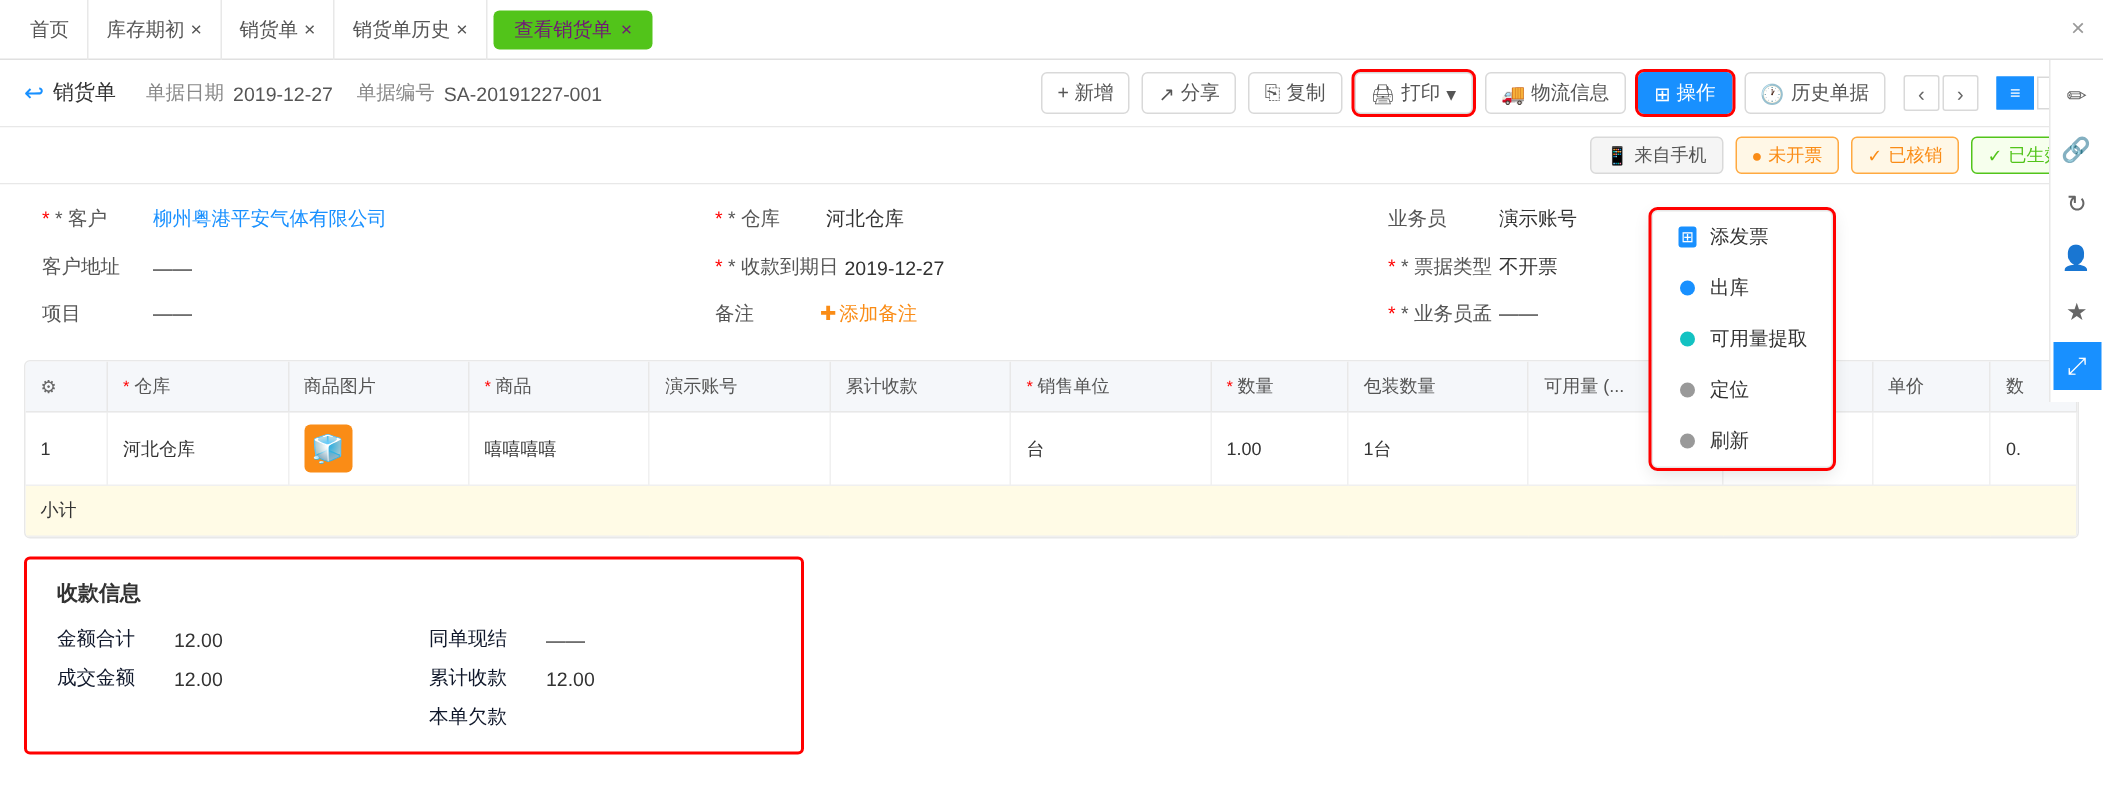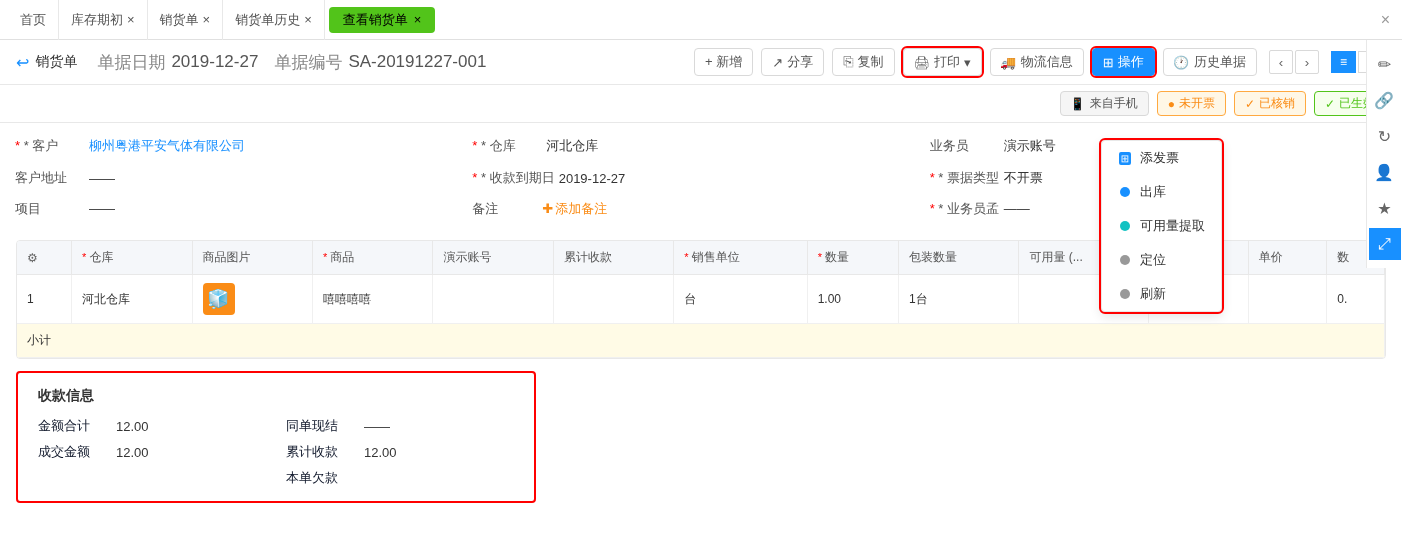--- a/index.html
+++ b/index.html
@@ -21,21 +21,21 @@
     
     .main-content { background: #fff; margin: 0; padding: 0; height: calc(100vh - 40px); overflow: auto; }
 
     
     .doc-header {
       display: flex; align-items: center; padding: 8px 16px; border-bottom: 1px solid #e8e8e8;
       background: #fff; flex-wrap: wrap; gap: 8px;
     }
     .doc-title { display: flex; align-items: center; font-size: 14px; font-weight: 500; color: #333; margin-right: 12px; }
     .doc-title .icon { margin-right: 6px; color: #1890ff; }
-    .doc-meta { display: flex; align-items: center; gap: 16px; font-size: 17px; color: #555; flex: 1; }
+    .doc-meta { display: flex; align-items: center; gap: 16px; font-size: 13px; color: #555; flex: 1; }
     .doc-meta-item { display: flex; align-items: center; gap: 6px; }
     .doc-meta-label { color: #888; }
 
     .toolbar-right { display: flex; align-items: center; gap: 8px; margin-left: auto; }
     .tool-btn {
       display: flex; align-items: center; gap: 4px; padding: 4px 10px; border: 1px solid #d9d9d9;
       border-radius: 4px; cursor: pointer; font-size: 13px; background: #fff; color: #555;
       white-space: nowrap;
     }
 
@@ -62,21 +62,21 @@
     .dropdown-item {
       display: flex; align-items: center; gap: 8px; padding: 8px 16px; cursor: pointer; font-size: 13px;
     }
     .dropdown-icon { width: 14px; height: 14px; display: inline-flex; align-items: center; justify-content: center; }
     .icon-square { background: #1890ff; border-radius: 2px; color: #fff; font-size: 10px; padding: 1px 2px; }
     .icon-circle-blue { width: 10px; height: 10px; border-radius: 50%; background: #1890ff; display: inline-block; }
     .icon-circle-teal { width: 10px; height: 10px; border-radius: 50%; background: #13c2c2; display: inline-block; }
     .icon-circle-grey { width: 10px; height: 10px; border-radius: 50%; background: #999; display: inline-block; }
 
     
-    .form-area { padding: 12px 15px; background: #fff; }
+    .form-area { padding: 12px 28px; background: #fff; }
     .form-row { display: flex; align-items: center; margin-bottom: 10px; gap: 0; }
     .form-field { display: flex; align-items: center; flex: 1; }
     .form-label { color: #555; min-width: 70px; font-size: 13px; }
     .form-label.required::before { content: "* "; color: red; }
     .form-value { color: #333; font-size: 13px; padding: 2px 4px; }
     .form-value.link { color: #1890ff; cursor: pointer; }
     .add-note { color: #fa8c16; cursor: pointer; display: flex; align-items: center; gap: 2px; }
 
     
     .table-area { margin: 0 16px; border: 1px solid #e8e8e8; border-radius: 4px; overflow: hidden; }
@@ -135,21 +135,21 @@
     <span class="tab-close">×</span>
   </div>
   <div class="tab-item">
     <span>销货单</span>
     <span class="tab-close">×</span>
   </div>
   <div class="tab-item">
     <span>销货单历史</span>
     <span class="tab-close">×</span>
   </div>
-  <div class="tab-item highlight" style="background:#52c41a;color:#000000;border-radius:4px;padding:4px 14px;height:auto;border:none;margin:0 4px;display:flex;align-items:center;">
+  <div class="tab-item highlight" style="background:#52c41a;color:#701a75;border-radius:4px;padding:4px 14px;height:auto;border:none;margin:0 4px;display:flex;align-items:center;">
     <span>查看销货单</span>
     <span class="tab-close" style="margin-left:6px;">×</span>
   </div>
   <span class="window-close">×</span>
 </div>
 
 <div class="main-content" style="position:relative;">
 
   <div class="doc-header">
     <div class="doc-title">

